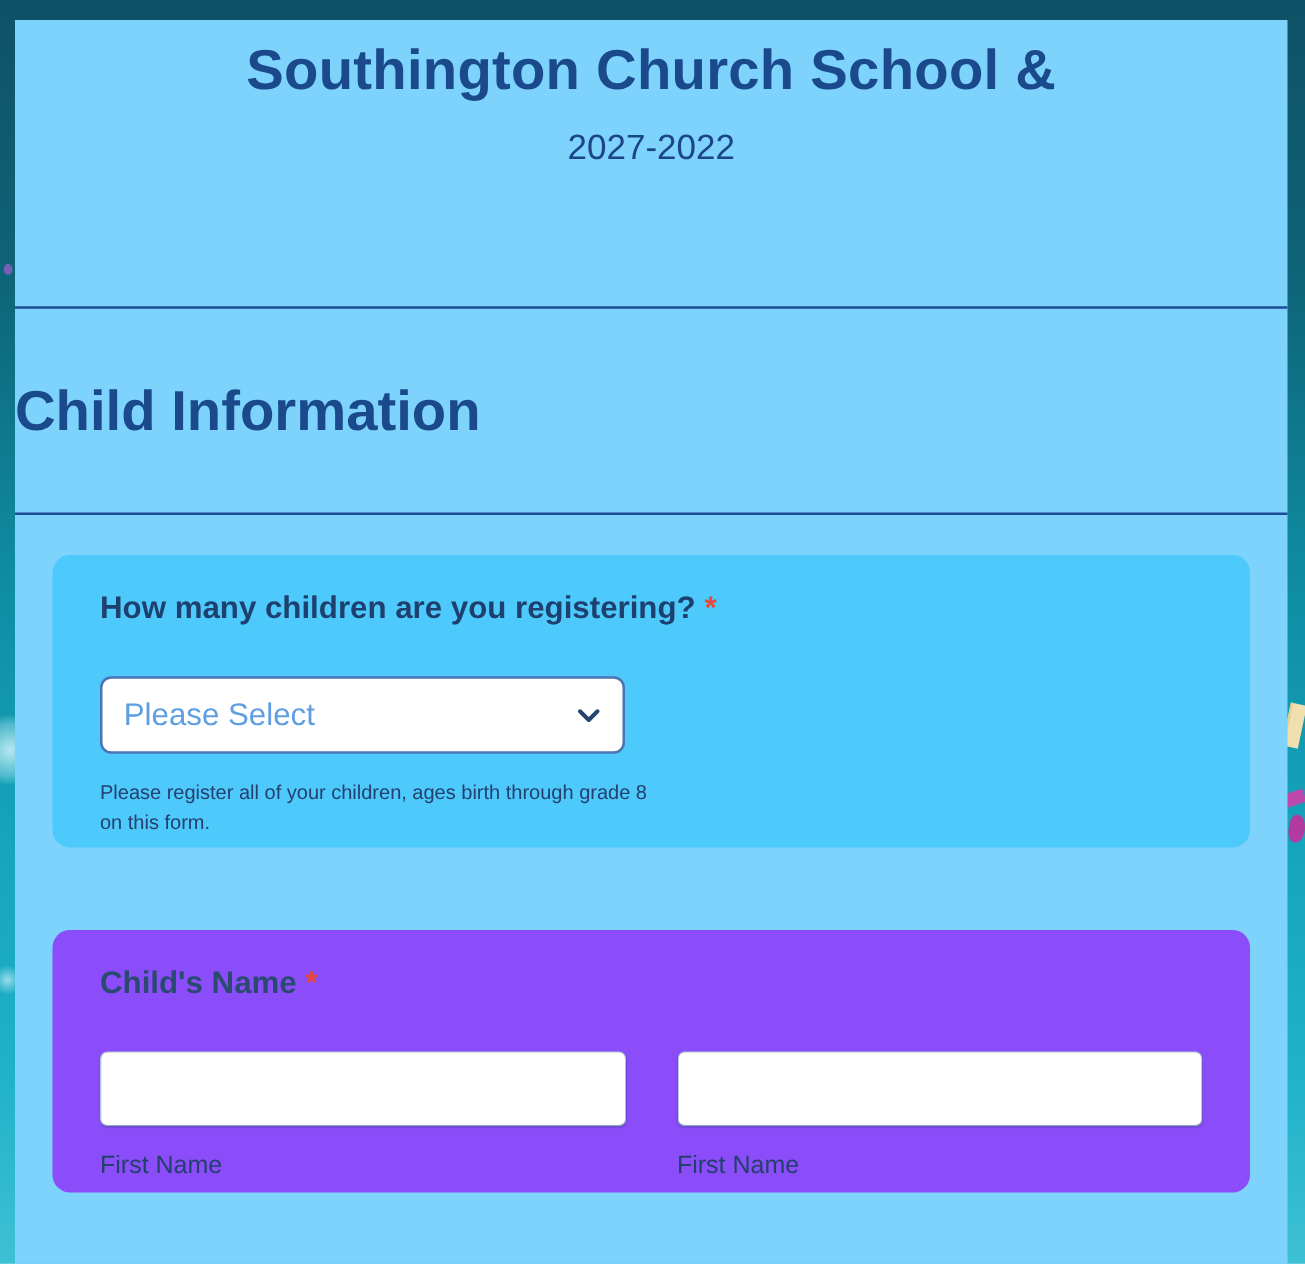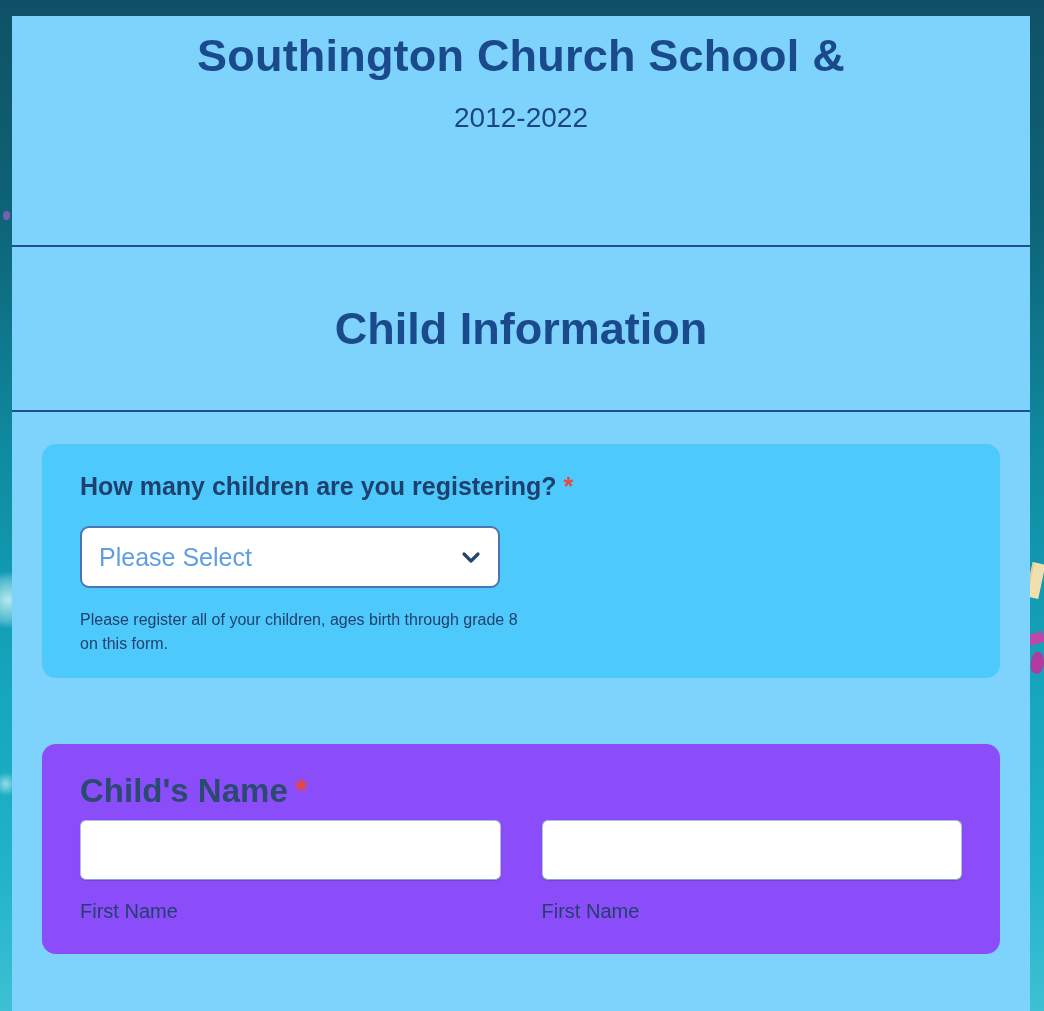--- a/index.html
+++ b/index.html
@@ -40,67 +40,67 @@
     font-size: 45px; line-height: 75px; font-weight: 700;
     color: #1b4a8c; letter-spacing: 0.2px;
   }
   .form-subtitle {
     margin-top: 9px;
     font-size: 28px; font-weight: 500; color: #1c4587;
   }
   .section-heading-band {
     height: 165px;
     border-bottom: 2px solid #1e4f96;
-    display: flex; align-items: center; justify-content: center;
+    display: flex; align-items: center; 
   }
   .section-heading {
     font-size: 45px; font-weight: 700; color: #1b4a8c;
   }
 
   .cards { padding: 32px 30px 0 30px; }
   .card {
     border-radius: 14px;
     padding: 28px 38px 22px 38px;
   }
   .card-blue { background: #4dc9fc; height: 234px; }
   .card-purple { background: #8b4dfa; margin-top: 66px; height: 210px; padding-bottom: 24px; }
   .card-yellow { background: #f8b713; margin-top: 65px; height: 80px; border-radius: 14px 14px 0 0; }
 
   .q-label {
     font-size: 25px; font-weight: 700; color: #1d406f;
   }
   .q-label .req { color: #e8483c; margin-left: 7px; font-weight: 700; }
 
   .select-box {
-    margin-top: 25px;
+    margin-top: 40px;
     width: 420px; height: 62px;
     background: #ffffff;
     border: 2px solid #4a74b4;
     border-radius: 9px;
     display: flex; align-items: center; justify-content: space-between;
     padding: 0 15px 0 17px;
     cursor: pointer;
   }
   .select-value { font-size: 25px; color: #5f9ee2; }
   .select-box svg { display: block; }
 
   .help-text {
     margin-top: 20px;
     width: 440px;
     font-size: 16px; line-height: 24px;
     color: #23406e;
   }
 
   .name-label {
-    font-size: 33px; font-weight: 700; color: #2b4a70;
+    font-size: 25px; font-weight: 700; color: #2b4a70;
   }
   .name-label .req { color: #e8483c; margin-left: 7px; }
 
   .name-row {
-    margin-top: 10px;
+    margin-top: 40px;
     display: flex; gap: 41px;
   }
   .name-col { flex: 1; }
   .text-input {
     width: 100%; height: 60px;
     background: #ffffff;
     border: 1px solid #aebfd2;
     border-bottom-color: #8fa5bd;
     border-radius: 6px;
     box-shadow: 0 1px 1px rgba(30,60,100,0.25);
@@ -122,21 +122,21 @@
 <div class="deco confetti-cream"></div>
 <div class="deco confetti-pink-1"></div>
 <div class="deco confetti-pink-2"></div>
 
 <div class="form-page">
 
   <div class="form-header">
     <h1 class="form-title">
       <div>Southington Church School &amp;</div>
     </h1>
-    <div class="form-subtitle">2012-2022</div>
+    <div class="form-subtitle">2027-2022</div>
   </div>
 
   <div class="section-heading-band">
     <h2 class="section-heading">Child Information</h2>
   </div>
 
   <div class="cards">
 
     <div class="card card-blue">
       <div class="q-label">

